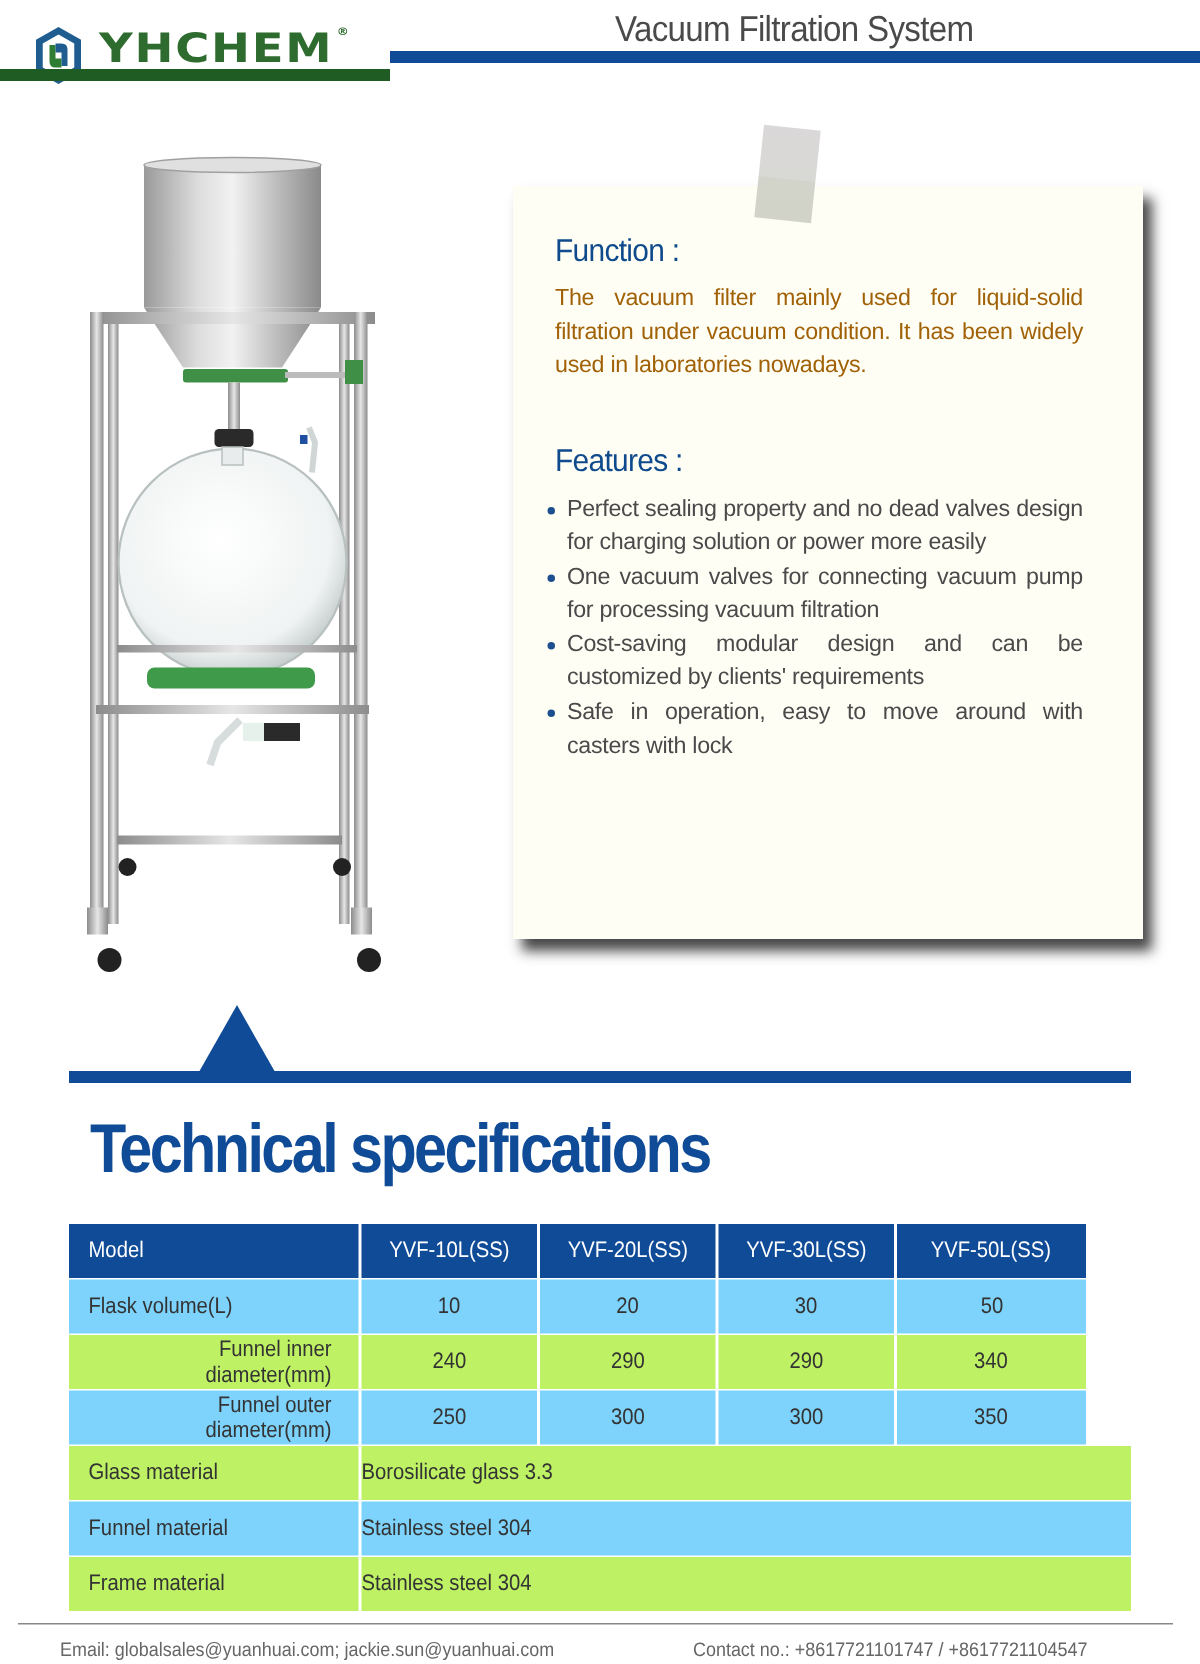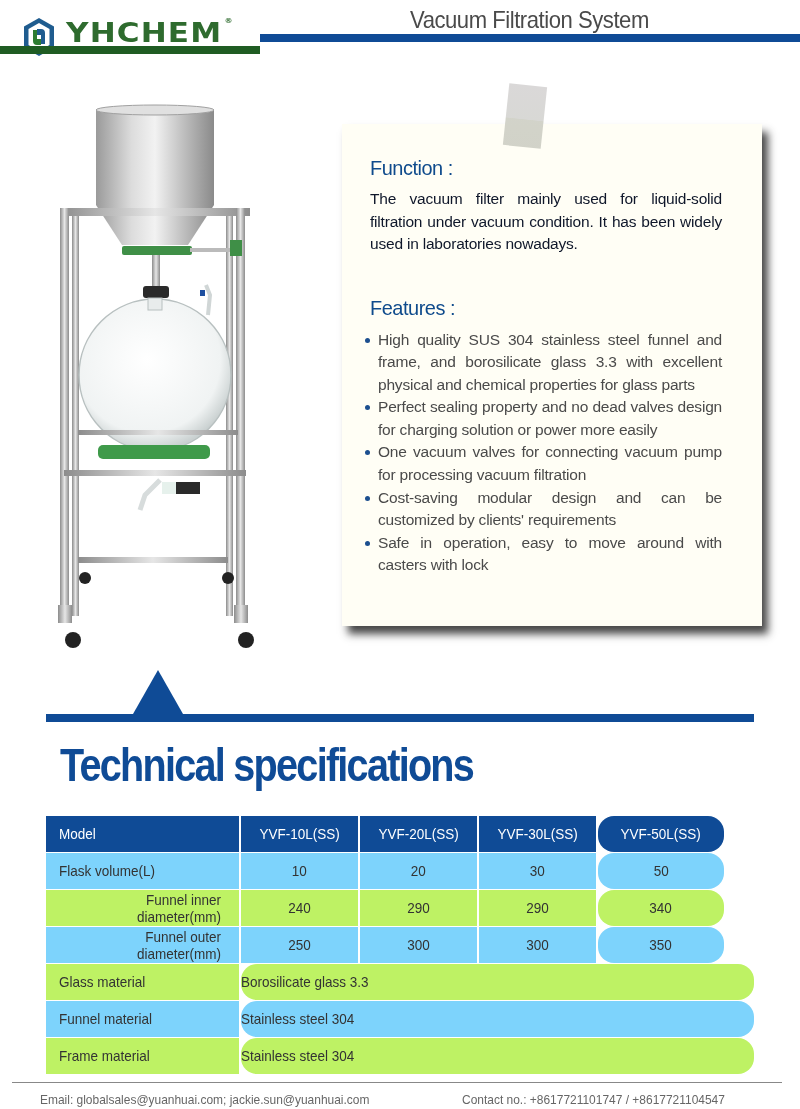--- a/index.html
+++ b/index.html
@@ -16,36 +16,36 @@
   .header-title { position: absolute; left: 410px; top: 6px; font-size: 24px; color: #4a4a4a; letter-spacing: -0.5px; transform: scaleX(0.92); transform-origin: left center; }
 
   
   .product { position: absolute; left: 50px; top: 100px; width: 220px; height: 560px; }
 
   
   .tape { position: absolute; left: 506px; top: 85px; width: 38px; height: 62px; background: linear-gradient(#d8d6d6 0%, #d6d6d3 55%, #d0d1c7 56%, #cfd0c6 100%); transform: rotate(6deg); opacity: 0.95; z-index: 3; }
   .card { position: absolute; left: 342px; top: 124px; width: 420px; height: 502px; background: #fffef5; box-shadow: 6px 8px 8px rgba(40,40,40,0.85); z-index: 2; }
   .card-inner { position: absolute; left: 28px; top: 32px; width: 352px; }
   .card h2 { font-size: 21px; font-weight: normal; color: #0f4b8c; letter-spacing: -0.5px; transform: scaleX(0.95); transform-origin: left center; }
-  .card p { font-size: 15.5px; line-height: 22.5px; color: #0f172a; text-align: justify; margin-top: 8px; letter-spacing: -0.2px; }
+  .card p { font-size: 15.5px; line-height: 22.5px; color: #a16207; text-align: justify; margin-top: 8px; letter-spacing: -0.2px; }
   .features-title { margin-top: 40px; }
   .feature-list { list-style: none; margin-top: 9px; margin-left: -5px; }
   .feature-list li { position: relative; padding-left: 13px; font-size: 15.5px; line-height: 22.6px; color: #4a4a4a; text-align: justify; letter-spacing: -0.2px; }
   .feature-list li .bullet { position: absolute; left: 0; top: 9px; width: 5px; height: 5px; border-radius: 50%; background: #1c4f8f; }
 
   
   .divider-triangle { position: absolute; left: 133px; top: 670px; width: 0; height: 0; border-left: 25px solid transparent; border-right: 25px solid transparent; border-bottom: 44px solid #0f4b96; }
   .divider-line { position: absolute; left: 46px; top: 714px; width: 708px; height: 8px; background: #0f4b96; }
   .spec-title { position: absolute; left: 60px; top: 738px; font-size: 46px; font-weight: bold; color: #0f4b96; letter-spacing: -2px; transform: scaleX(0.86); transform-origin: left center; }
 
   
   .spec-table { position: absolute; left: 46px; top: 816px; width: 708px; text-align: right; }
   .row { display: flex; height: 35.5px; margin-bottom: 1.5px; }
   .cell { display: flex; align-items: center; justify-content: center; font-size: 15px; color: #333; margin-right: 2px; transform-origin: center; }
-  .cell:last-child { margin-right: 0; border-radius: 16px; }
+  .cell:last-child { margin-right: 0; }
   .cell.label { justify-content: flex-start; padding-left: 13px; width: 193px; }
   .cell.val { width: 117px; }
   .cell.val:last-child { width: 126px; }
   .cell.wide { justify-content: flex-start; flex: 1; }
   .row.head .cell { background: #0f4b96; color: #ffffff; }
   .row.light .cell { background: #7dd3fc; }
   .row.blue .cell { background: #bef264; }
   .txt { display: inline-block; transform: scaleX(0.9); }
   .cell.label .txt, .cell.wide .txt { transform-origin: left center; }
 
@@ -134,21 +134,20 @@
   <circle cx="178" cy="478" r="6" fill="#222"></circle>
 </svg>
 
 <div class="tape"></div>
 <div class="card">
   <div class="card-inner">
     <h2>Function :</h2>
     <p>The vacuum filter mainly used for liquid-solid filtration under vacuum condition. It has been widely used in laboratories nowadays.</p>
     <h2 class="features-title">Features :</h2>
     <ul class="feature-list">
-      <li><span class="bullet"></span><span>High quality SUS 304 stainless steel funnel and frame, and borosilicate glass 3.3 with excellent physical and chemical properties for glass parts</span></li>
       <li><span class="bullet"></span><span>Perfect sealing property and no dead valves design for charging solution or power more easily</span></li>
       <li><span class="bullet"></span><span>One vacuum valves for connecting vacuum pump for processing vacuum filtration</span></li>
       <li><span class="bullet"></span><span>Cost-saving modular design and can be customized by clients' requirements</span></li>
       <li><span class="bullet"></span><span>Safe in operation, easy to move around with casters with lock</span></li>
     </ul>
   </div>
 </div>
 
 <div class="divider-triangle"></div>
 <div class="divider-line"></div>

